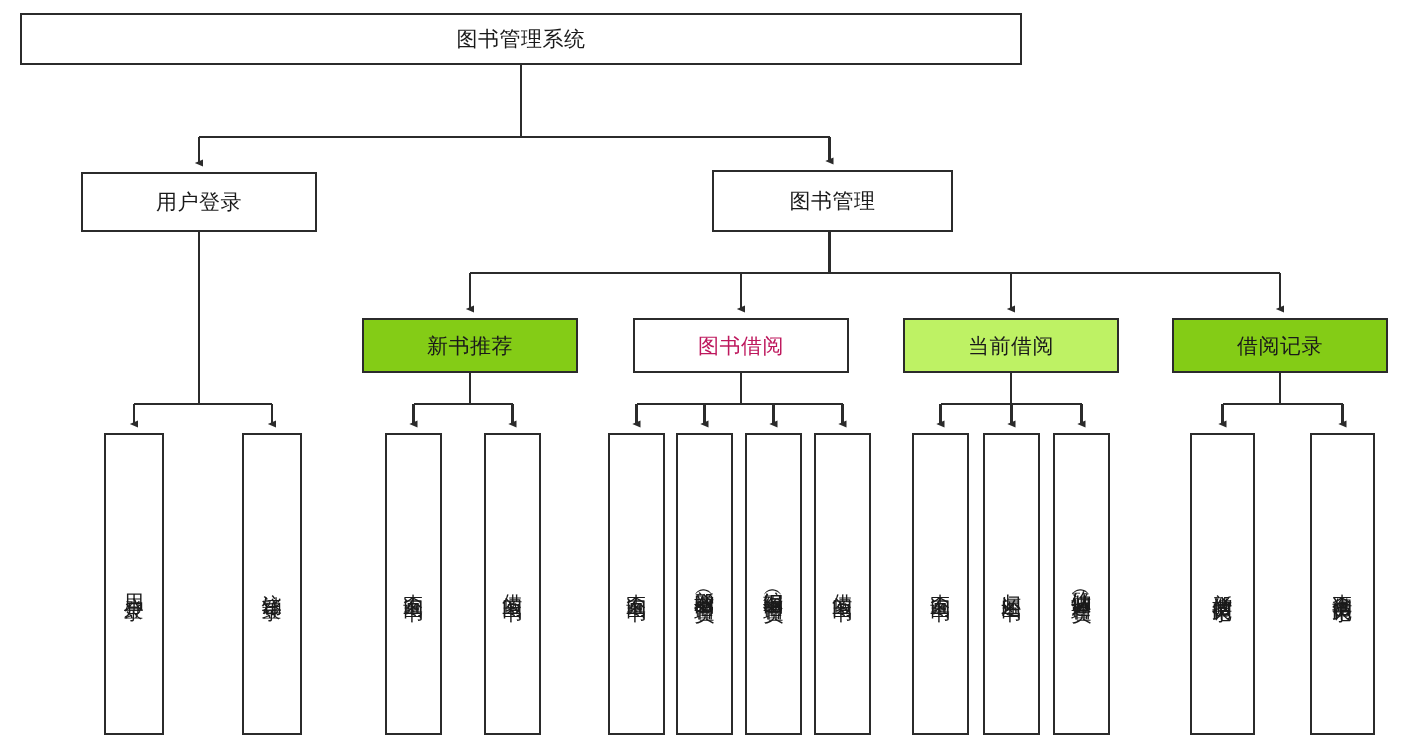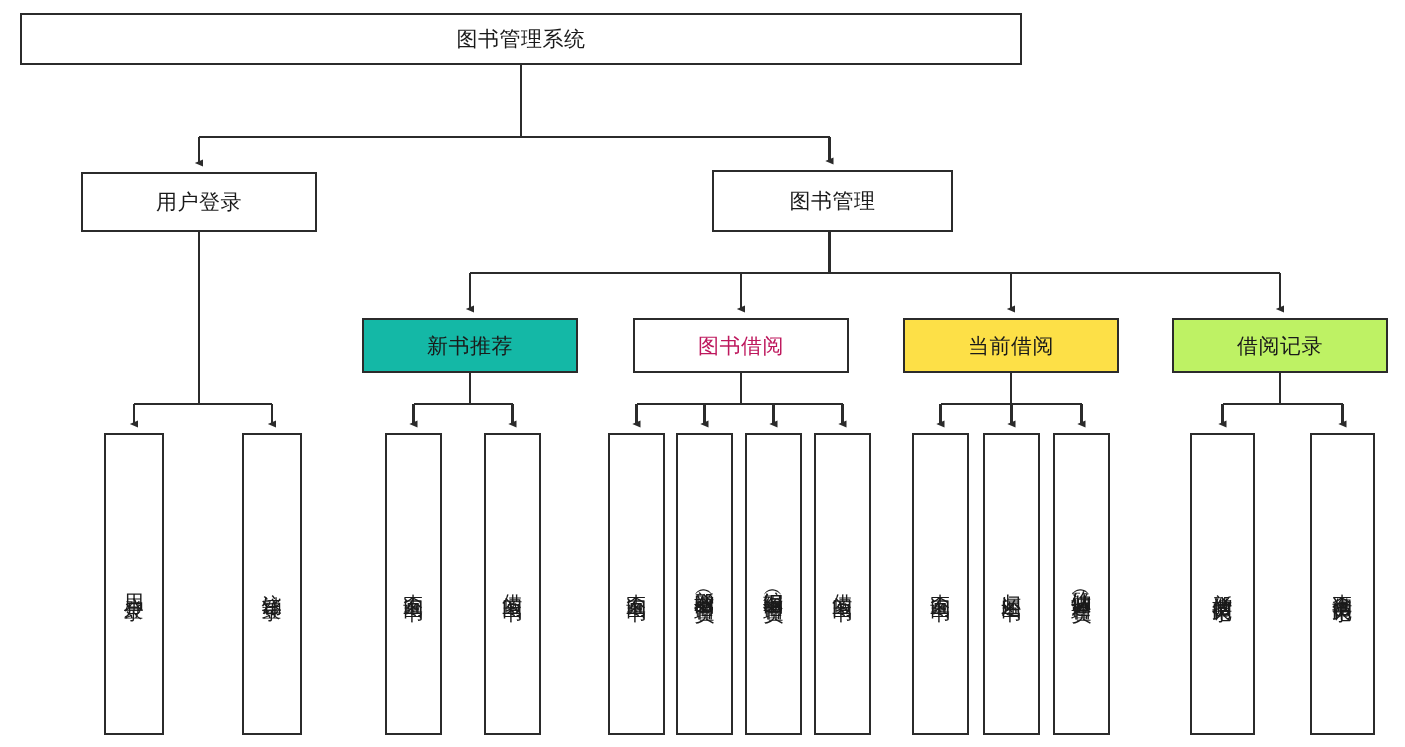--- a/index.html
+++ b/index.html
@@ -118,30 +118,30 @@
   <div id="node-layer">
       <div class="node horiz" style="left: 20px; top: 13px; width: 1002px; height: 52px; border-color: rgb(43, 43, 43); background: rgb(255, 255, 255);">
         <span class="node-label" style="color: rgb(26, 26, 26);">图书管理系统</span>
       </div>
       <div class="node horiz" style="left: 81px; top: 172px; width: 236px; height: 60px; border-color: rgb(43, 43, 43); background: rgb(255, 255, 255);">
         <span class="node-label" style="color: rgb(26, 26, 26);">用户登录</span>
       </div>
       <div class="node horiz" style="left: 712px; top: 170px; width: 241px; height: 62px; border-color: rgb(43, 43, 43); background: rgb(255, 255, 255);">
         <span class="node-label" style="color: rgb(26, 26, 26);">图书管理</span>
       </div>
-      <div class="node horiz" style="left: 362px; top: 318px; width: 216px; height: 55px; border-color: rgb(43, 43, 43); background: #14b8a6;">
+      <div class="node horiz" style="left: 362px; top: 318px; width: 216px; height: 55px; border-color: rgb(43, 43, 43); background: #84cc16;">
         <span class="node-label" style="color: rgb(26, 26, 26);">新书推荐</span>
       </div>
       <div class="node horiz" style="left: 633px; top: 318px; width: 216px; height: 55px; border-color: rgb(43, 43, 43); background: rgb(255, 255, 255);">
         <span class="node-label" style="color: #be185d;">图书借阅</span>
       </div>
-      <div class="node horiz" style="left: 903px; top: 318px; width: 216px; height: 55px; border-color: rgb(43, 43, 43); background: #fde047;">
+      <div class="node horiz" style="left: 903px; top: 318px; width: 216px; height: 55px; border-color: rgb(43, 43, 43); background: #bef264;">
         <span class="node-label" style="color: rgb(26, 26, 26);">当前借阅</span>
       </div>
-      <div class="node horiz" style="left: 1172px; top: 318px; width: 216px; height: 55px; border-color: rgb(43, 43, 43); background: #bef264;">
+      <div class="node horiz" style="left: 1172px; top: 318px; width: 216px; height: 55px; border-color: rgb(43, 43, 43); background: #84cc16;">
         <span class="node-label" style="color: rgb(26, 26, 26);">借阅记录</span>
       </div>
       <div class="node vert" style="left: 104px; top: 433px; width: 60px; height: 302px; border-color: rgb(43, 43, 43); background: rgb(255, 255, 255);">
         <span class="node-label" style="color: rgb(26, 26, 26);">用户登录</span>
       </div>
       <div class="node vert" style="left: 242px; top: 433px; width: 60px; height: 302px; border-color: rgb(43, 43, 43); background: rgb(255, 255, 255);">
         <span class="node-label" style="color: rgb(26, 26, 26);">注销登录</span>
       </div>
       <div class="node vert" style="left: 385px; top: 433px; width: 57px; height: 302px; border-color: rgb(43, 43, 43); background: rgb(255, 255, 255);">
         <span class="node-label" style="color: rgb(26, 26, 26);">查询图书</span>

